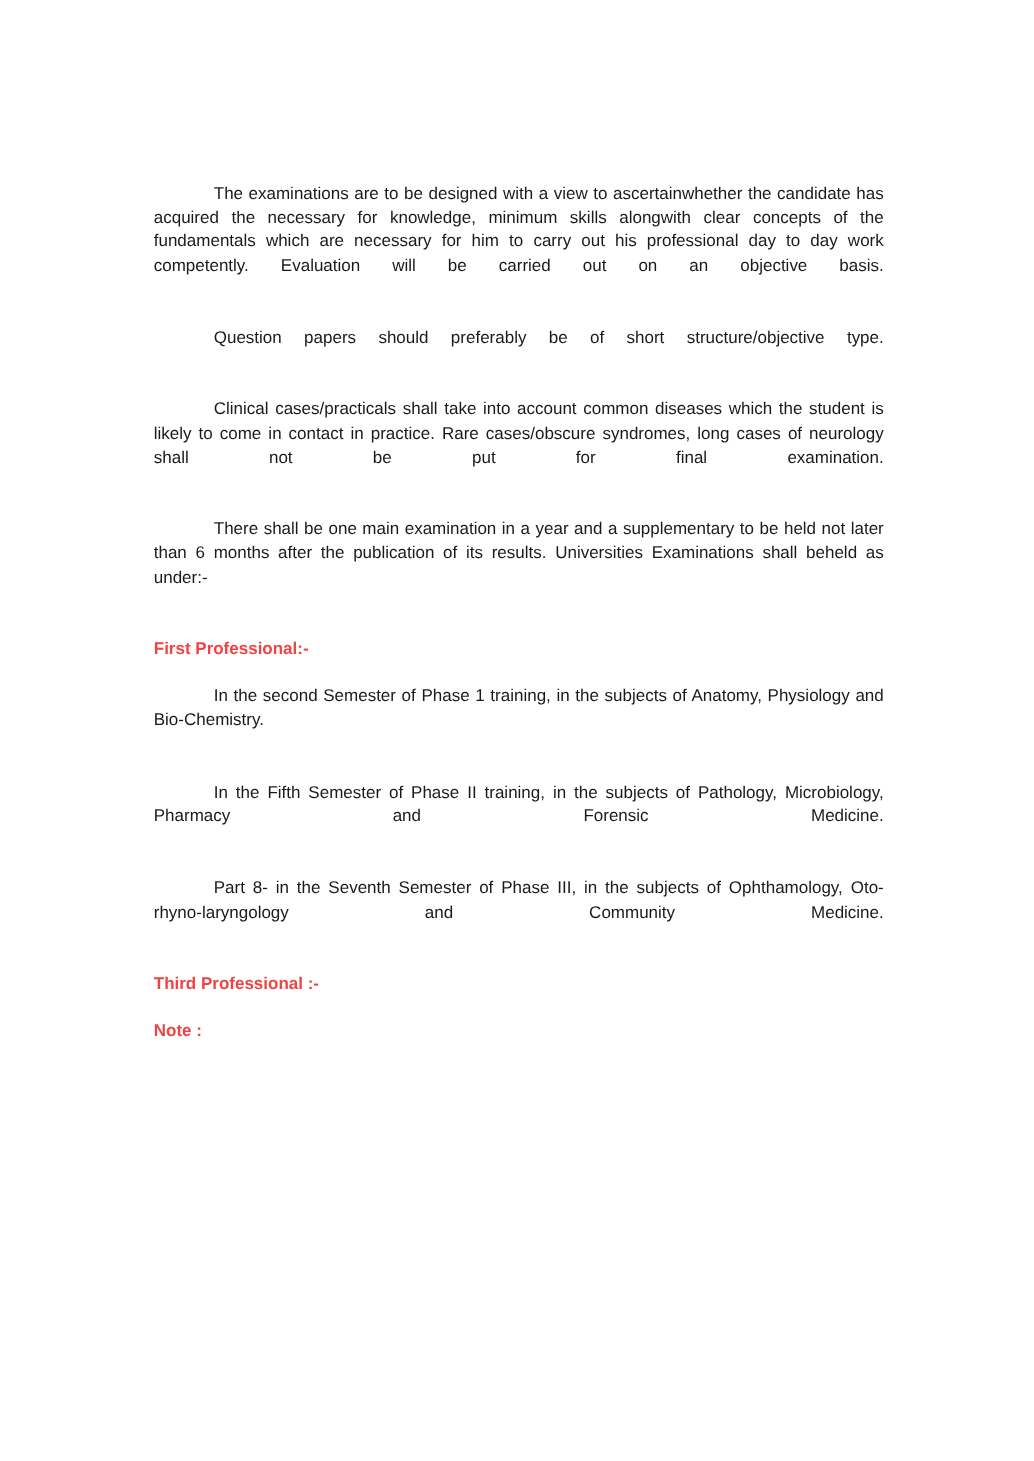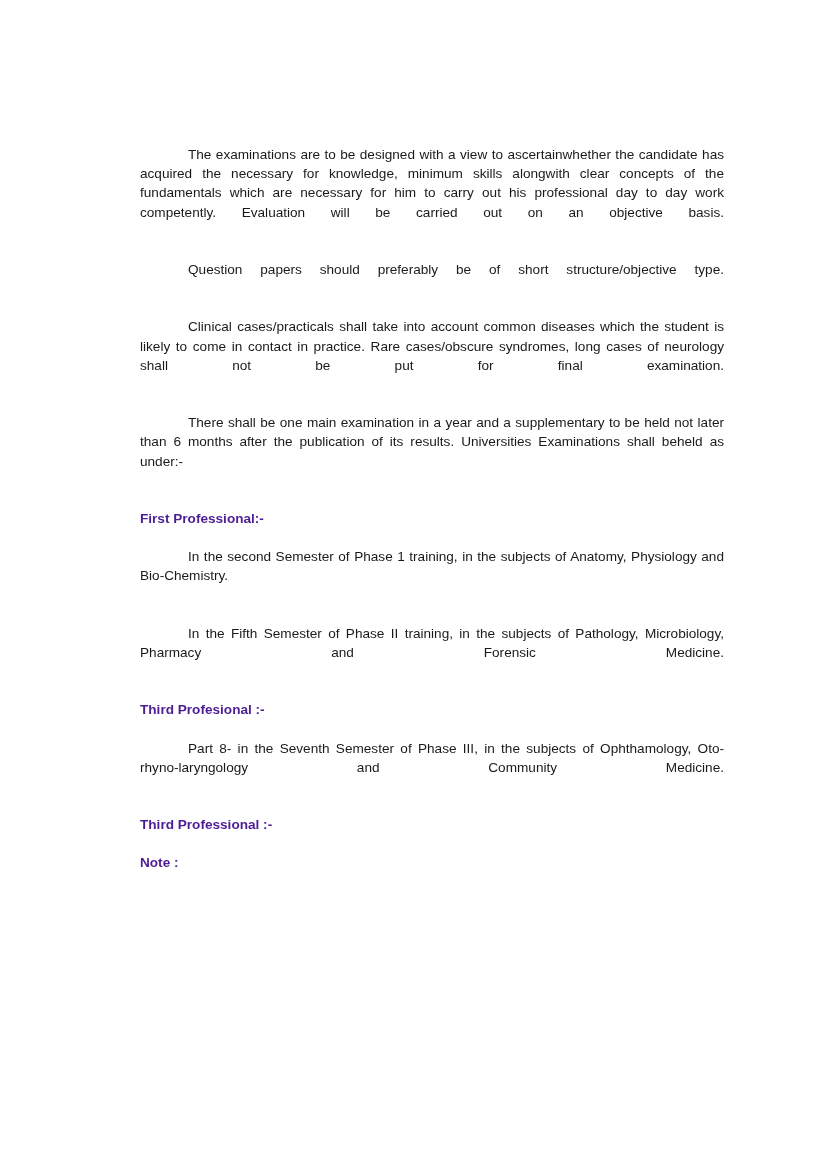--- a/index.html
+++ b/index.html
@@ -14,21 +14,21 @@
     width: 827px;
     height: 1169px;
     margin: 0 auto;
     background: #ffffff;
     overflow: hidden;
     box-sizing: border-box;
   }
 
   .content {
     position: absolute;
-    left: 140px;
+    left: 123px;
     top: 145px;
     width: 584px;
   }
 
   
   .para {
     font-family: "Liberation Sans", "DejaVu Sans", sans-serif;
     font-size: 13.6px;
     line-height: 19.2px;
     color: #1a1a1a;
@@ -45,21 +45,21 @@
     display: inline-block;
     width: 100%;
   }
 
   
   .heading {
     font-family: "Liberation Sans", "DejaVu Sans", sans-serif;
     font-size: 13.6px;
     line-height: 19.2px;
     font-weight: bold;
-    color: #4c1d95;
+    color: #ef4444;
     text-align: left;
     text-indent: 0;
     margin: 0 0 19px 0;
   }
 
   
   .heading.gap-before {
     margin-top: 19px;
   }
 
@@ -73,18 +73,17 @@
 
 <div class="page">
   <div class="content">
       <p class="para" id="p-examinations-designed">The examinations are to be designed with a view to ascertainwhether the candidate has acquired the necessary for knowledge, minimum skills alongwith clear concepts of the fundamentals which are necessary for him to carry out his professional day to day work competently.  Evaluation will be carried out on an objective basis.</p>
       <p class="para" id="p-question-papers">Question papers should preferably be of short structure/objective type.</p>
       <p class="para" id="p-clinical-cases">Clinical cases/practicals shall take into account common diseases which the student is likely to come in contact in practice.  Rare cases/obscure syndromes, long cases of neurology shall not be put for final examination.</p>
       <p class="para" id="p-main-examination">There shall be one main examination in a year and a supplementary to be held not later than 6 months after the publication of its results.  Universities Examinations shall beheld as under:-</p>
       <p class="heading" id="h-first-professional">First Professional:-</p>
       <p class="para after-heading" id="p-first-professional-body">In the second Semester of Phase 1 training, in the subjects of Anatomy, Physiology and Bio-Chemistry.</p>
       <p class="para after-heading" id="p-second-professional-body">In the Fifth Semester of Phase II training, in the subjects of Pathology, Microbiology, Pharmacy and Forensic Medicine.</p>
-      <p class="heading gap-before" id="h-third-profesional-part1">Third Profesional :-</p>
       <p class="para after-heading" id="p-third-profesional-part1-body">Part 8- in the Seventh Semester of Phase III, in the subjects of Ophthamology, Oto-rhyno-laryngology and Community Medicine.</p>
       <p class="heading gap-before" id="h-third-professional-part2">Third Professional :-</p>
       <p class="heading" id="h-note">Note :</p>
     </div>
 </div>
 
 </body></html>

